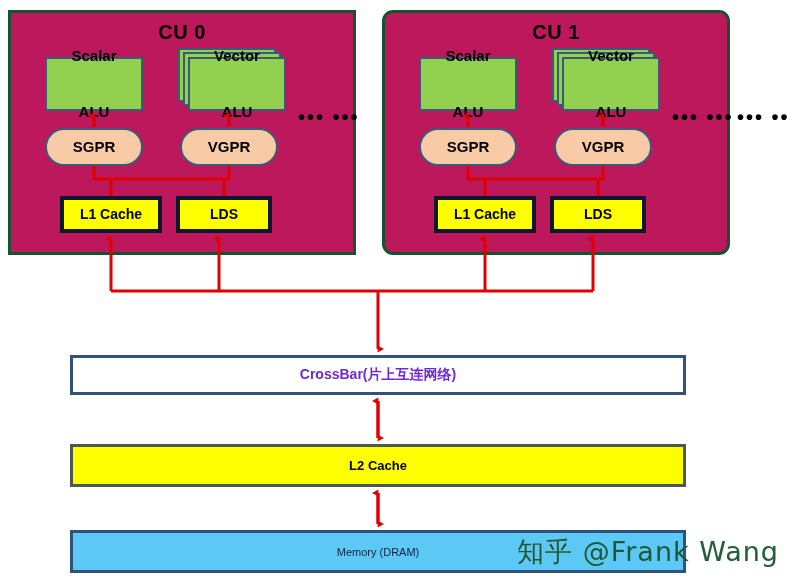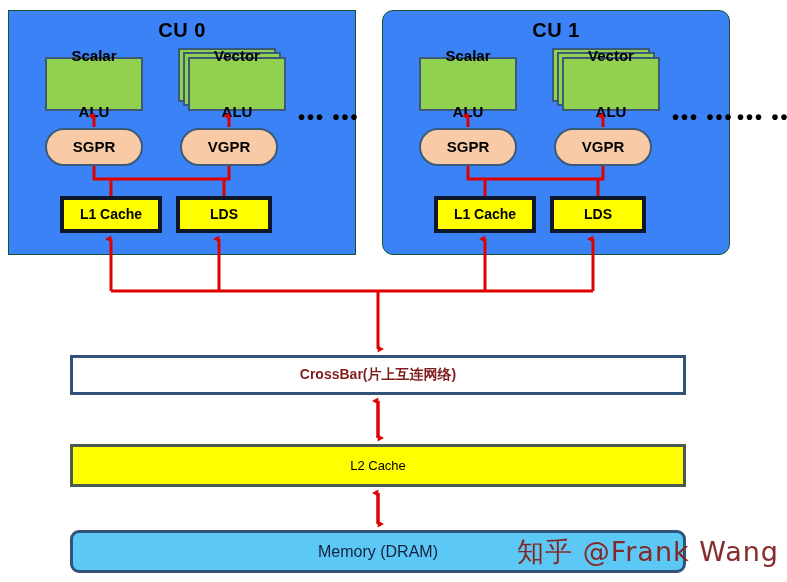--- a/index.html
+++ b/index.html
@@ -20,22 +20,22 @@
     left: 0; top: 0;
     width: 787px;
     height: 582px;
   }
 
   
   .abs { position: absolute; box-sizing: border-box; }
 
   
   .cu-box {
-    border: 1px solid #14532d;
-    background: #3b82f6;
+    border: 3px solid #14532d;
+    background: #be185d;
   }
   .cu-title {
     position: absolute;
     top: 8px;
     left: 0;
     width: 100%;
     text-align: center;
     font-size: 20px;
     font-weight: bold;
     color: #000000;
@@ -91,53 +91,52 @@
     border: 3px solid #31537A;
     display: flex;
     align-items: center;
     justify-content: center;
     box-sizing: border-box;
   }
   .wide-crossbar {
     background: #ffffff;
     font-size: 14px;
     font-weight: bold;
-    color: #7f1d1d;
+    color: #6d28d9;
   }
   .wide-l2 {
     background: #FFFF00;
     border-color: #4A5A52;
     font-size: 13px;
-    font-weight: normal;
+    font-weight: bold;
     color: #000000;
   }
   .wide-mem {
     background: #5BC8F5;
-    font-size: 16px;
+    font-size: 11px;
     font-weight: normal;
     color: #14213D;
-    border-radius: 9px;
   }
 
   
   #wires {
     position: absolute;
     left: 0; top: 0;
     width: 787px;
     height: 582px;
     pointer-events: none;
   }
 
   
   #watermark {
     position: absolute;
     right: 8px;
     bottom: 12px;
     font-size: 27px;
-    color: #7f1d1d;
+    color: #14532d;
     opacity: 0.93;
     white-space: nowrap;
     font-family: "DejaVu Sans", "Liberation Sans", sans-serif;
     text-shadow: 0 0 1px rgba(180,180,180,0.55);
     letter-spacing: 1px;
   }
 </style>
 </head>
 <body>
 

